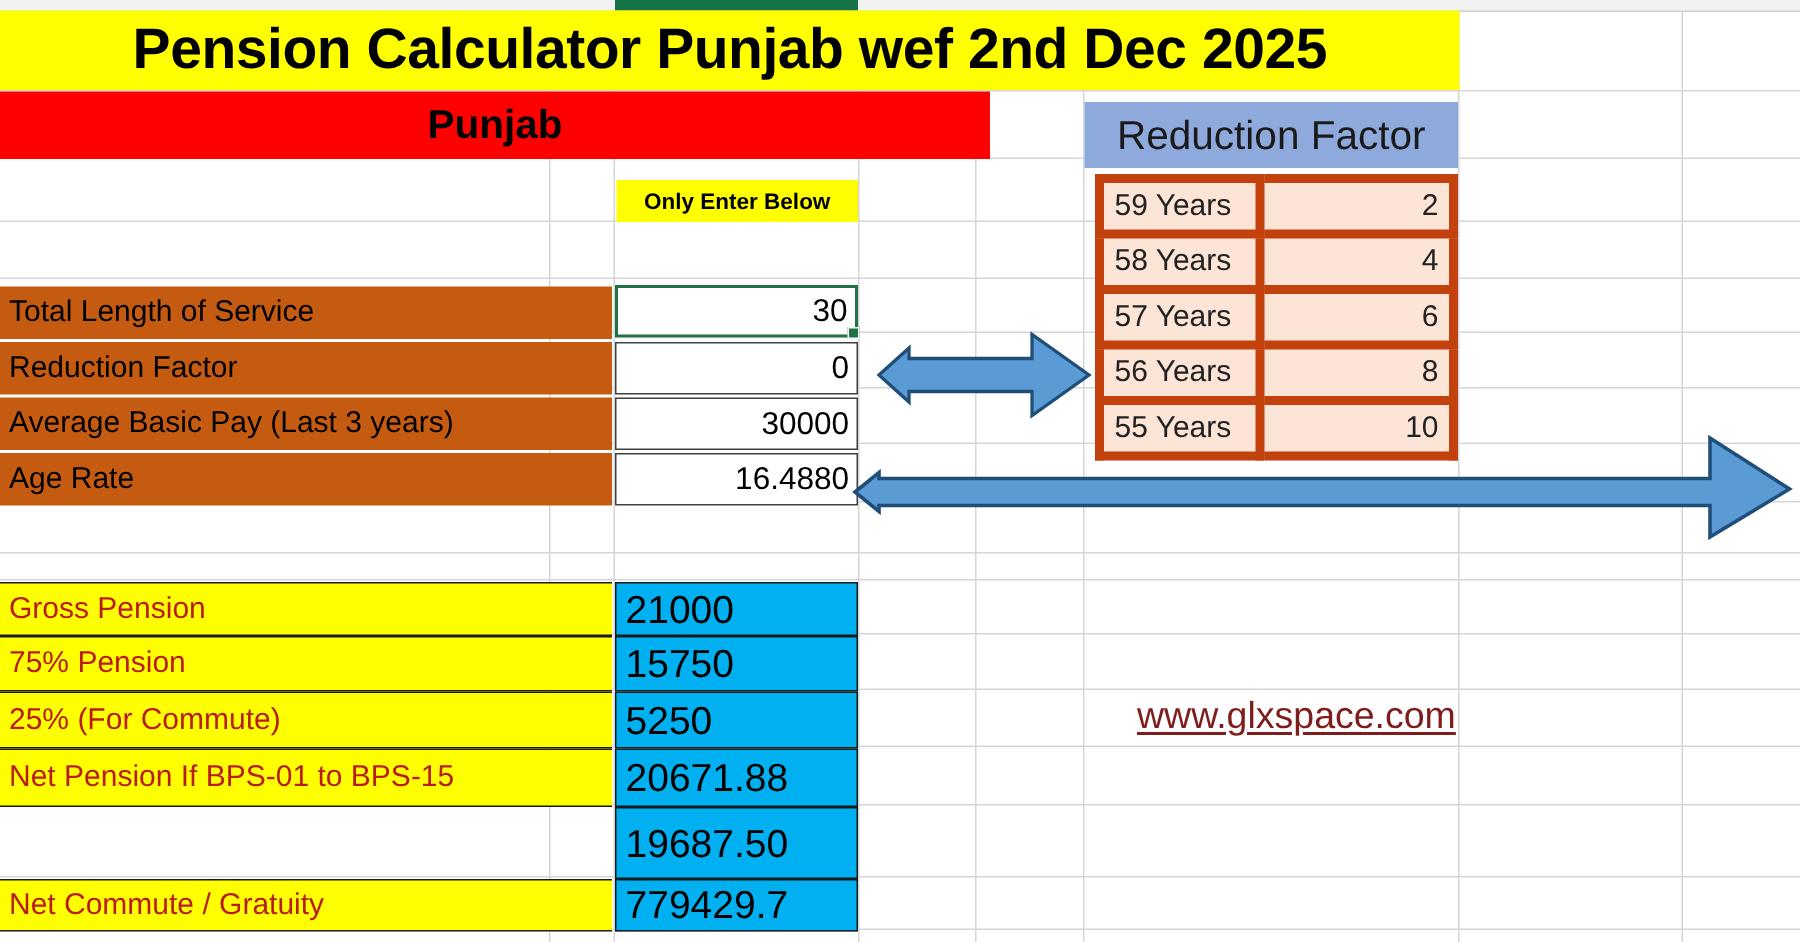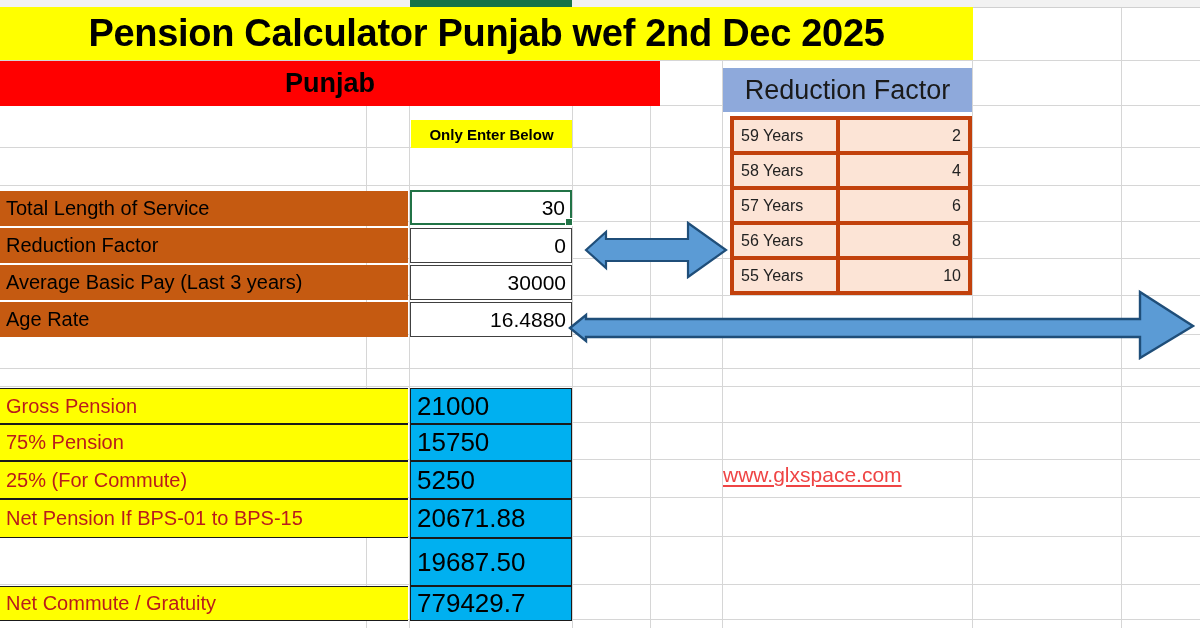--- a/index.html
+++ b/index.html
@@ -56,23 +56,23 @@
     background:#8ea9db;
     display:flex;align-items:center;justify-content:center;
     font-size:27px;color:#1a1a1a;font-weight:normal;
   }
   .rf-table{
     position:absolute;left:730px;top:116px;width:242px;
     border-collapse:collapse;
   }
   .rf-table td{
     background:#fce4d6;
-    border:4px solid #c2410c;
+    border:6px solid #c2410c;
     height:31px;
-    font-size:16px;
+    font-size:20px;
     color:#222222;
     padding:0 7px;
   }
   .rf-table td.rf-label{width:96px;text-align:left;}
   .rf-table td.rf-val{width:130px;text-align:right;}
   .in-label{
     position:absolute;left:0px;width:408px;height:35px;
     background:#c55a11;
     display:flex;align-items:center;
     font-size:20px;color:#000000;
@@ -110,22 +110,22 @@
     background:#00b0f0;
     border:1px solid #1a1a1a;
     box-sizing:border-box;
     display:flex;align-items:center;
     font-size:26px;color:#000000;
     padding-left:6px;
   }
 
   
   .url{
-    position:absolute;left:723px;top:463px;
-    font-size:21px;color:#ef4444;
+    position:absolute;left:758px;top:463px;
+    font-size:25px;color:#7f1d1d;
     text-decoration:underline;
     text-underline-offset:3px;
     white-space:nowrap;
   }
 
   
   .arrow-svg{position:absolute;}
 </style>
 </head>
 <body>

